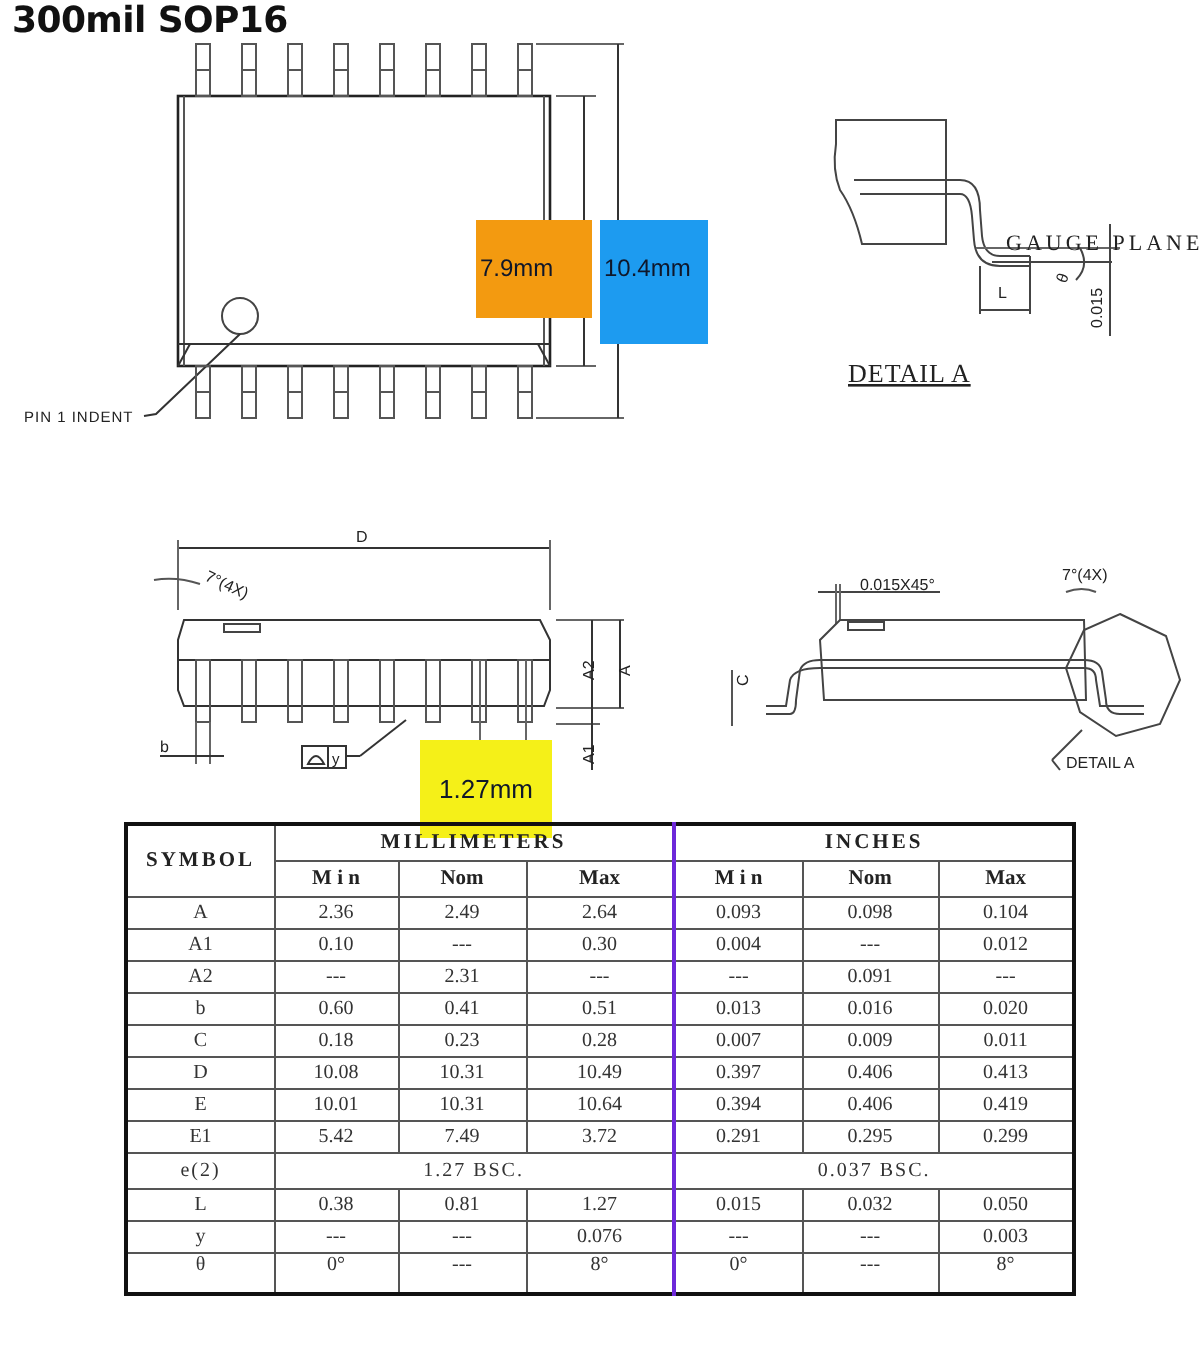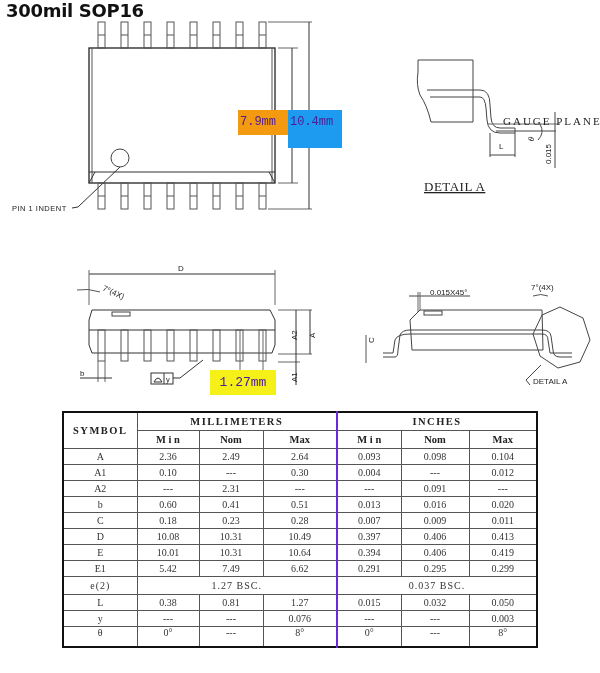--- a/index.html
+++ b/index.html
@@ -1,21 +1,21 @@
 <!DOCTYPE html>
 <html><head>
   <meta charset="utf-8">
   <style>
     html, body { margin: 0; padding: 0; background: #ffffff; }
     body { width: 600px; height: 673px; position: relative; overflow: hidden; font-family: "DejaVu Sans", sans-serif; }
     .title { position: absolute; left: 6px; top: 0px; font-family: "DejaVu Sans", sans-serif; font-weight: bold; font-size: 18px; color: #111; letter-spacing: -0.3px; }
     svg.drawing { position: absolute; left: 0; top: 0; }
-    .tag { position: absolute; font-family: Liberation Mono, monospace; font-size: 12px; line-height: 17px; padding: 4px 2px; color: #4c1d95; }
+    .tag { position: absolute; font-family: Liberation Sans, sans-serif; font-size: 12px; line-height: 17px; padding: 16px 2px; color: #0f172a; }
     .tag-orange { left: 238px; top: 110px; width: 54px; height: 17px; background: #f39a10; }
-    .tag-blue { left: 288px; top: 110px; width: 50px; height: 30px; background: #1d9bf0; }
+    .tag-blue { left: 300px; top: 110px; width: 50px; height: 30px; background: #1d9bf0; }
     .tag-yellow { left: 210px; top: 370px; width: 62px; height: 17px; background: #f5f018; font-size: 13px; text-align: center; }
     .dim-table { position: absolute; left: 62px; top: 411px; width: 474px; border-collapse: collapse; border: 2px solid #111; font-family: "Liberation Serif", serif; font-size: 10px; color: #333; table-layout: fixed; }
     .dim-table td, .dim-table th { border: 1px solid #555; text-align: center; padding: 0; }
     .dim-table th { font-weight: bold; color: #222; }
     .dim-table th.grp { letter-spacing: 1.5px; font-size: 10.5px; height: 17px; border-bottom: 1px solid #555; }
     .dim-table th.sym { letter-spacing: 1.5px; font-size: 10.5px; }
     .dim-table th.sub { height: 17px; font-size: 10.5px; }
     .dim-table td { height: 15px; }
     .dim-table .sep { border-left: 2px solid #6d28d9; }
     .dim-table tr.row-theta td { height: 19px; vertical-align: top; }
@@ -263,21 +263,21 @@
         <td>10.31</td>
         <td>10.64</td>
         <td class="sep">0.394</td>
         <td>0.406</td>
         <td>0.419</td>
       </tr>
       <tr>
         <td>E1</td>
         <td>5.42</td>
         <td>7.49</td>
-        <td>6.62</td>
+        <td>3.72</td>
         <td class="sep">0.291</td>
         <td>0.295</td>
         <td>0.299</td>
       </tr>
       <tr class="row-e">
         <td>e(2)</td>
         <td colspan="3">1.27 BSC.</td>
         <td class="sep" colspan="3">0.037 BSC.</td>
       </tr>
       <tr>

